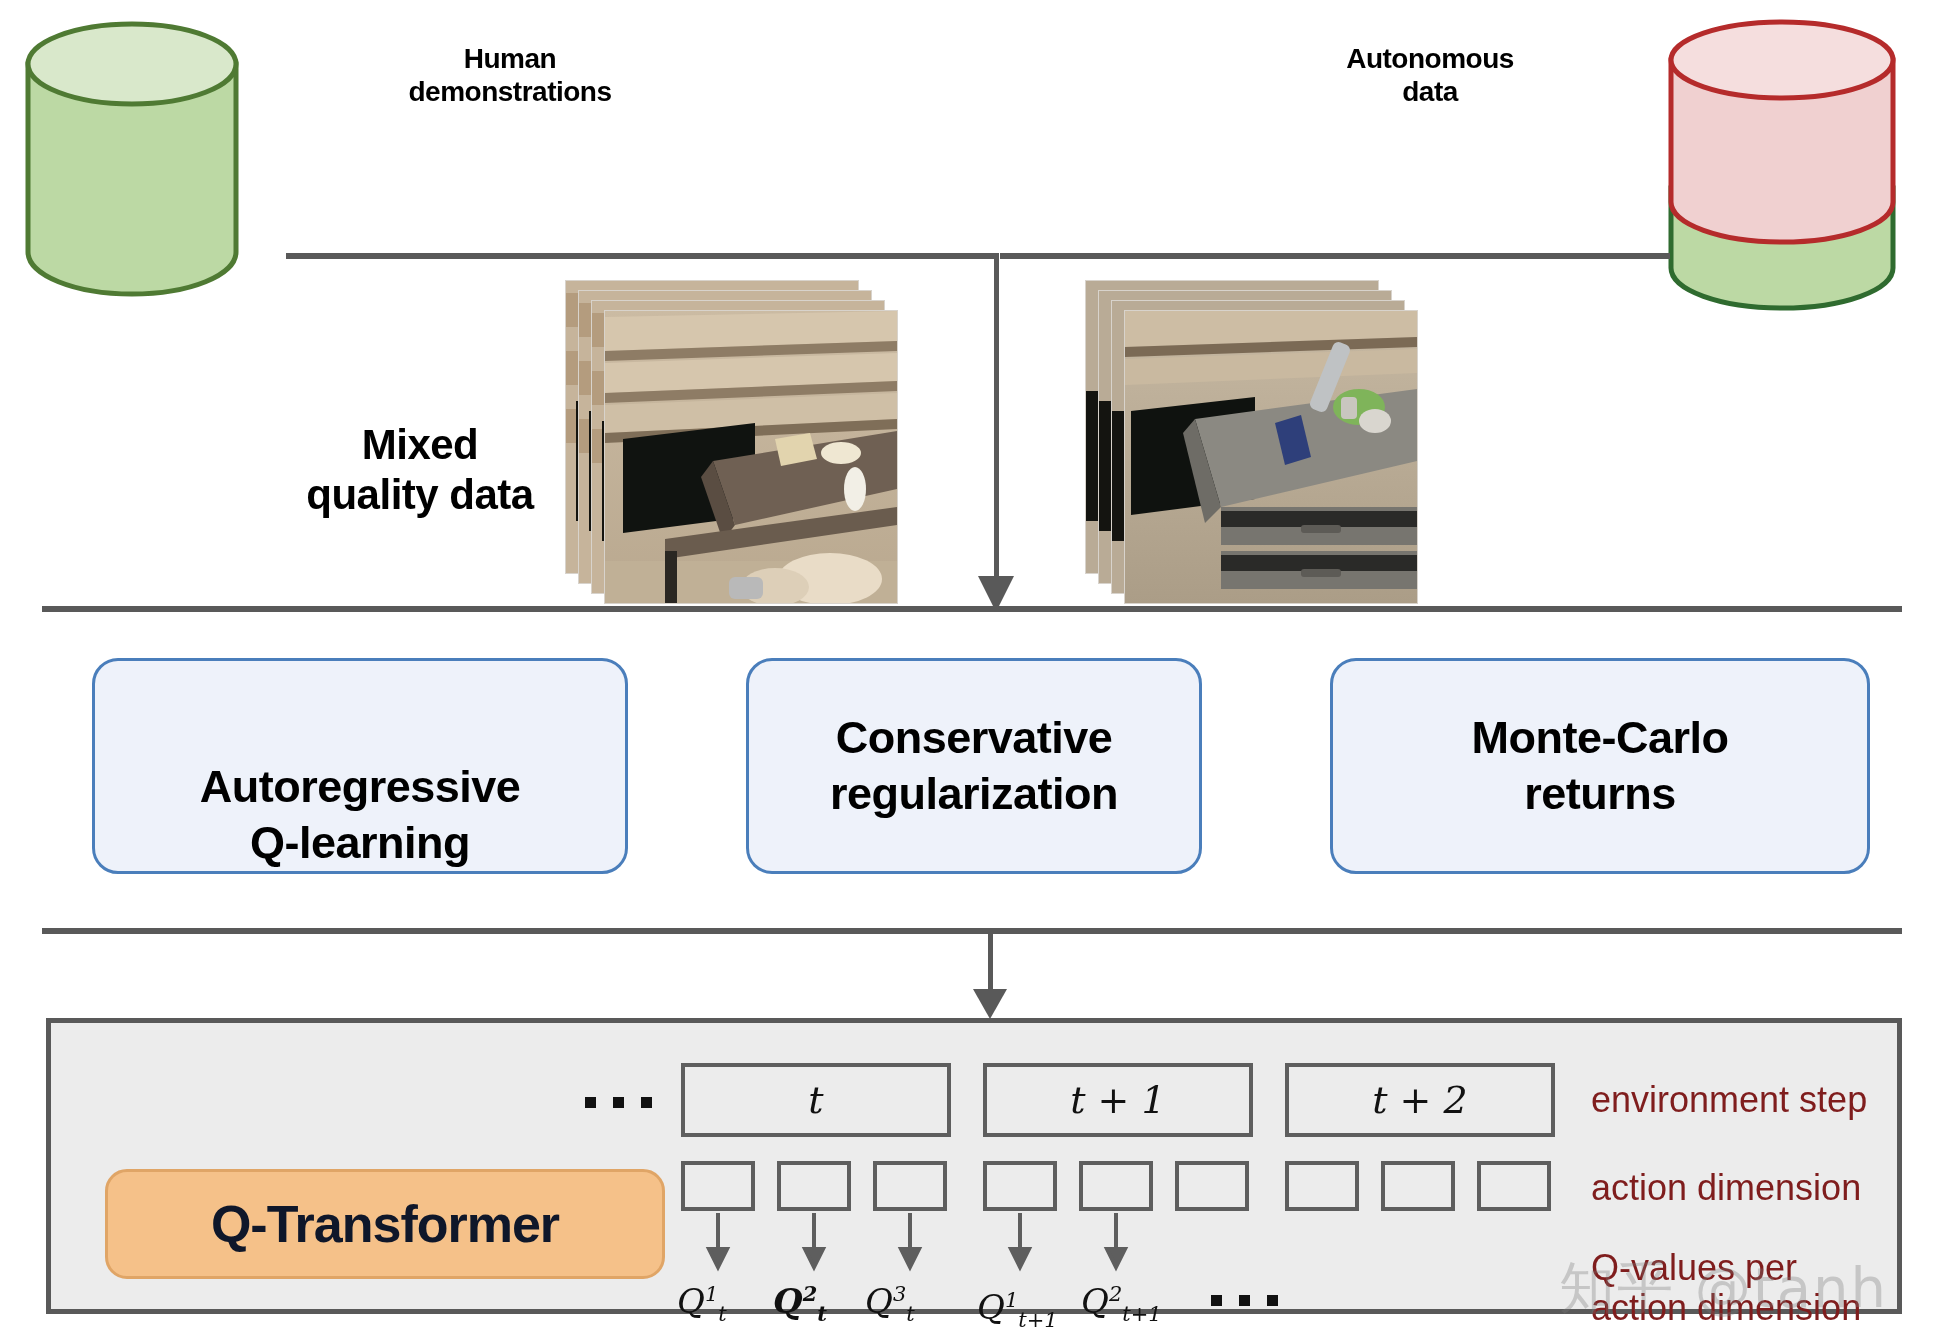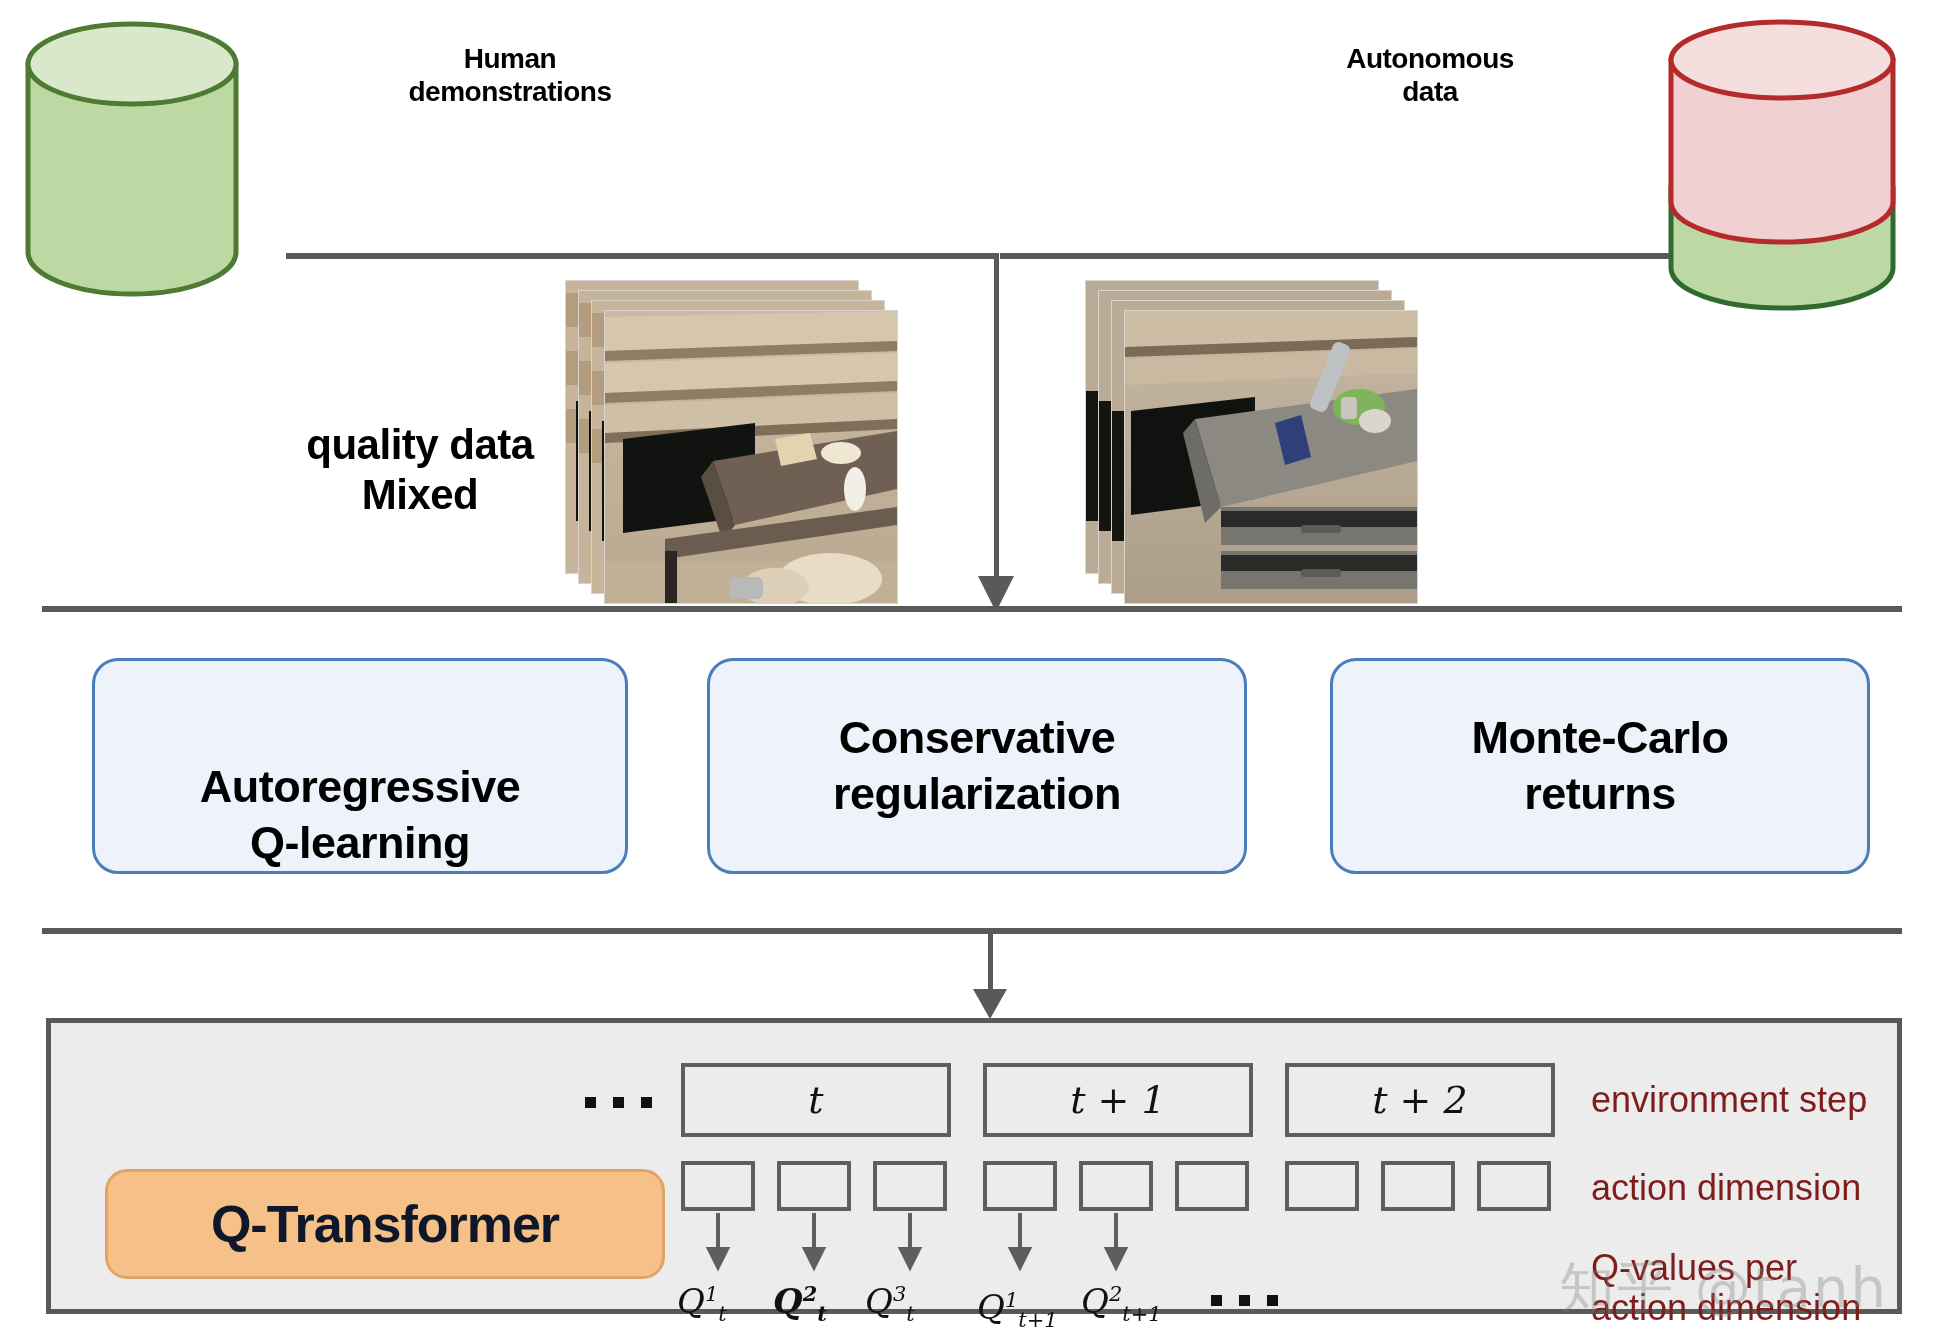--- a/index.html
+++ b/index.html
@@ -193,22 +193,22 @@
     <div>Human</div>
     <div>demonstrations</div>
   </div>
 
   <div class="heading big" style="left:1200px; top:42px; width:460px;">
     <div>Autonomous</div>
     <div>data</div>
   </div>
 
   <div class="heading mid" style="left:210px; top:420px; width:420px;">
+    <div>Mixed</div>
     <div>quality data</div>
-    <div>Mixed</div>
   </div>
 
   <div class="hrule" style="left:286px; top:253px; width:710px;"></div>
   <div class="hrule" style="left:1000px; top:253px; width:670px;"></div>
 
   <div class="vline" style="left:994px; top:253px; height:330px;"></div>
   <div class="abs" style="left:972px; top:570px;">
     <svg width="48" height="44" viewBox="0 0 48 44">
       <polygon points="24,42 6,6 42,6" fill="#595959"></polygon>
     </svg>
@@ -350,21 +350,21 @@
 
   <div class="hrule" style="left:42px; top:606px; width:1860px;"></div>
 
   <div class="bluebox" style="left:92px; top:658px; width:536px; height:216px;align-items:flex-end;">
     <div>
       <div>Autoregressive</div>
       <div>Q-learning</div>
     </div>
   </div>
 
-  <div class="bluebox" style="left:707px; top:658px; width:540px; height:216px;">
+  <div class="bluebox" style="left:746px; top:658px; width:456px; height:216px;">
     <div>
       <div>Conservative</div>
       <div>regularization</div>
     </div>
   </div>
 
   <div class="bluebox" style="left:1330px; top:658px; width:540px; height:216px;">
     <div>
       <div>Monte-Carlo</div>
       <div>returns</div>

